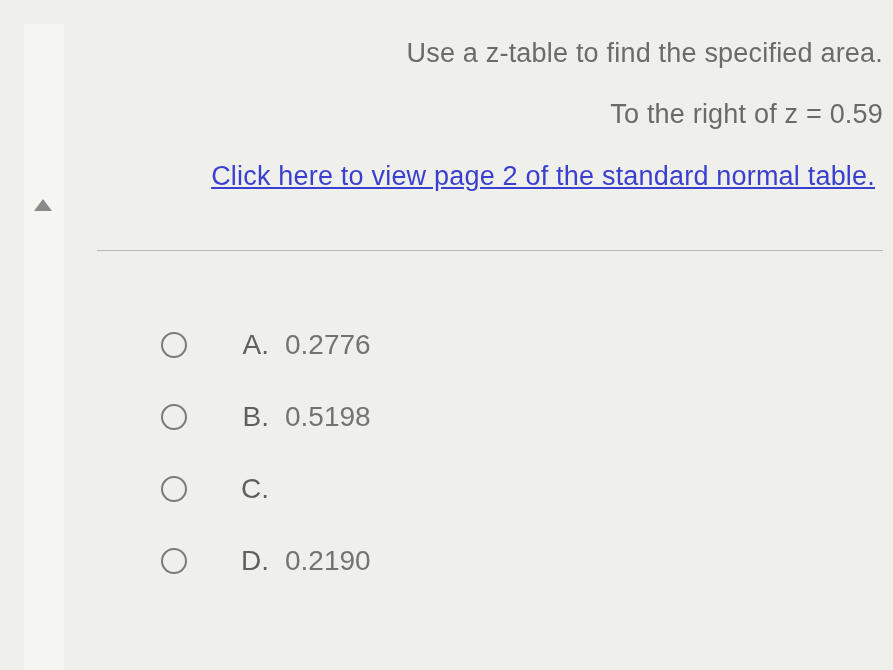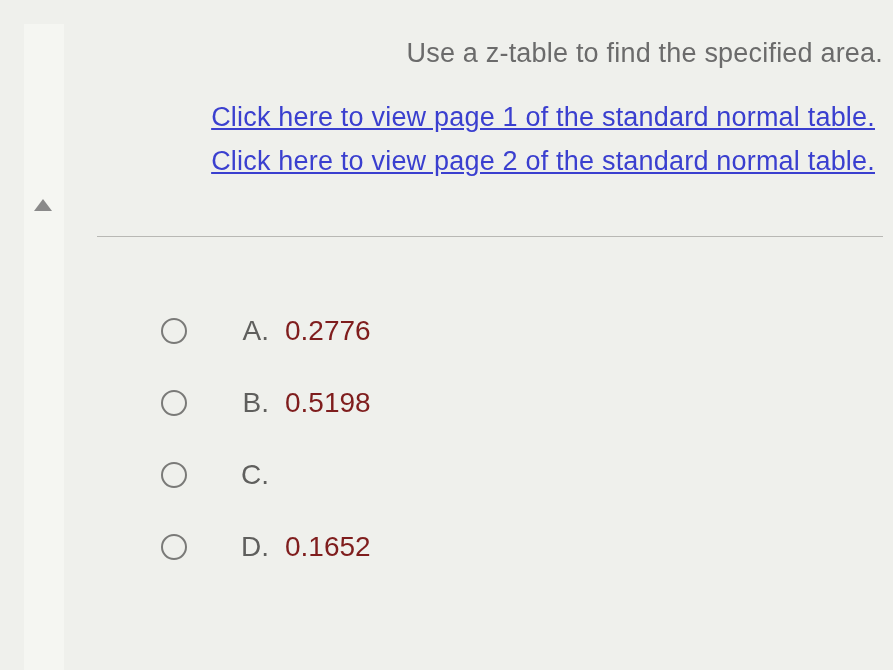--- a/index.html
+++ b/index.html
@@ -90,34 +90,34 @@
       background: transparent;
       cursor: pointer;
     }
     .option-letter {
       font-size: 28px;
       color: #5f5f5d;
       min-width: 50px;
     }
     .option-value {
       font-size: 28px;
-      color: #7f1d1d;
+      color: #737373;
     }
   </style>
 </head>
 <body>
 
 <div class="left-strip"></div>
 <div class="scroll-arrow"></div>
 
 <div class="content">
   <div class="question-instruction">Use a z-table to find the specified area.</div>
+  <div class="question-prompt">To the right of z = 0.59</div>
 
   <div class="links-block">
-    <a class="link-line">Click here to view page 1 of the standard normal table.</a>
     <a class="link-line">Click here to view page 2 of the standard normal table.</a>
   </div>
 
   <hr class="divider">
 
   <div class="options">
     <div class="option-row">
       <span class="radio-circle"></span>
       <span class="option-letter">A.</span>
       <span class="option-value">0.2776</span>
@@ -127,16 +127,16 @@
       <span class="option-letter">B.</span>
       <span class="option-value">0.5198</span>
     </div>
     <div class="option-row">
       <span class="radio-circle"></span>
       <span class="option-letter">C.</span>
     </div>
     <div class="option-row">
       <span class="radio-circle"></span>
       <span class="option-letter">D.</span>
-      <span class="option-value">0.1652</span>
+      <span class="option-value">0.2190</span>
     </div>
   </div>
 </div>
 
 </body></html>

